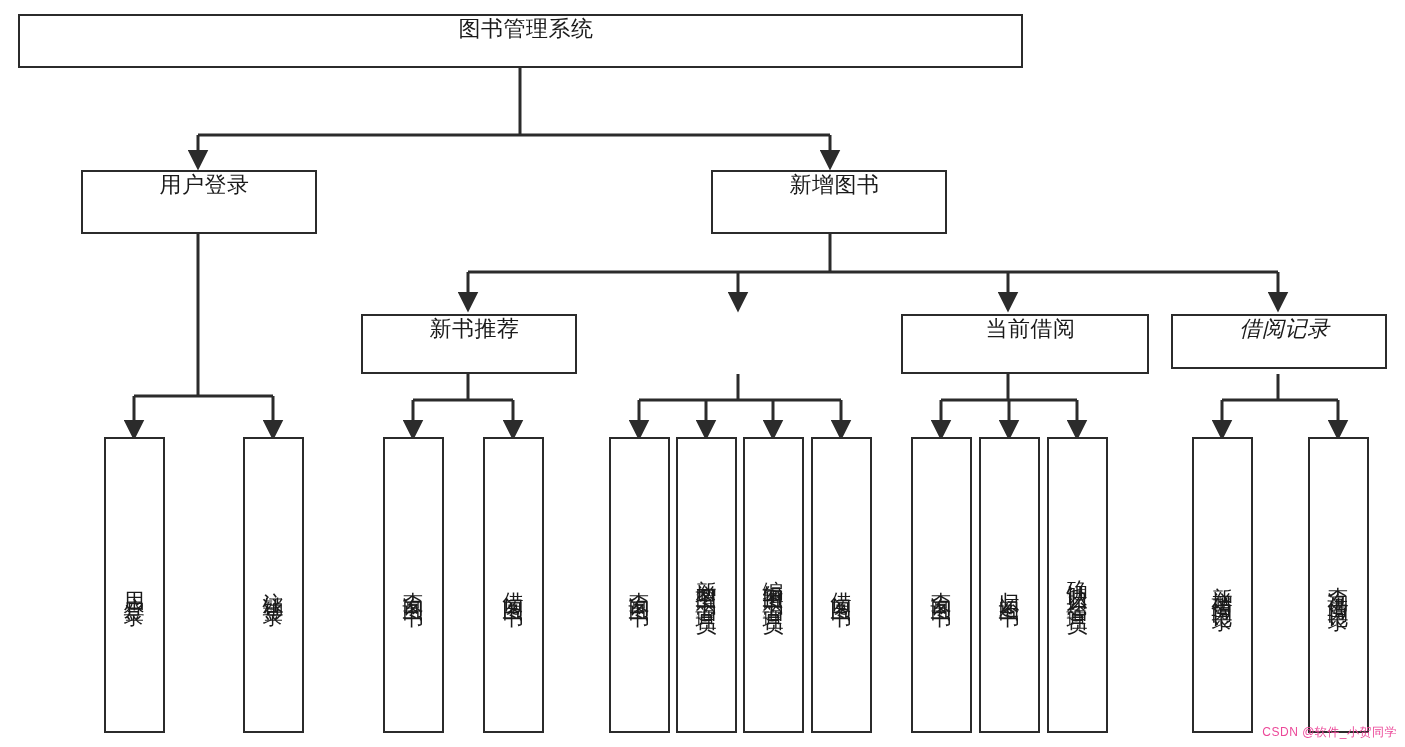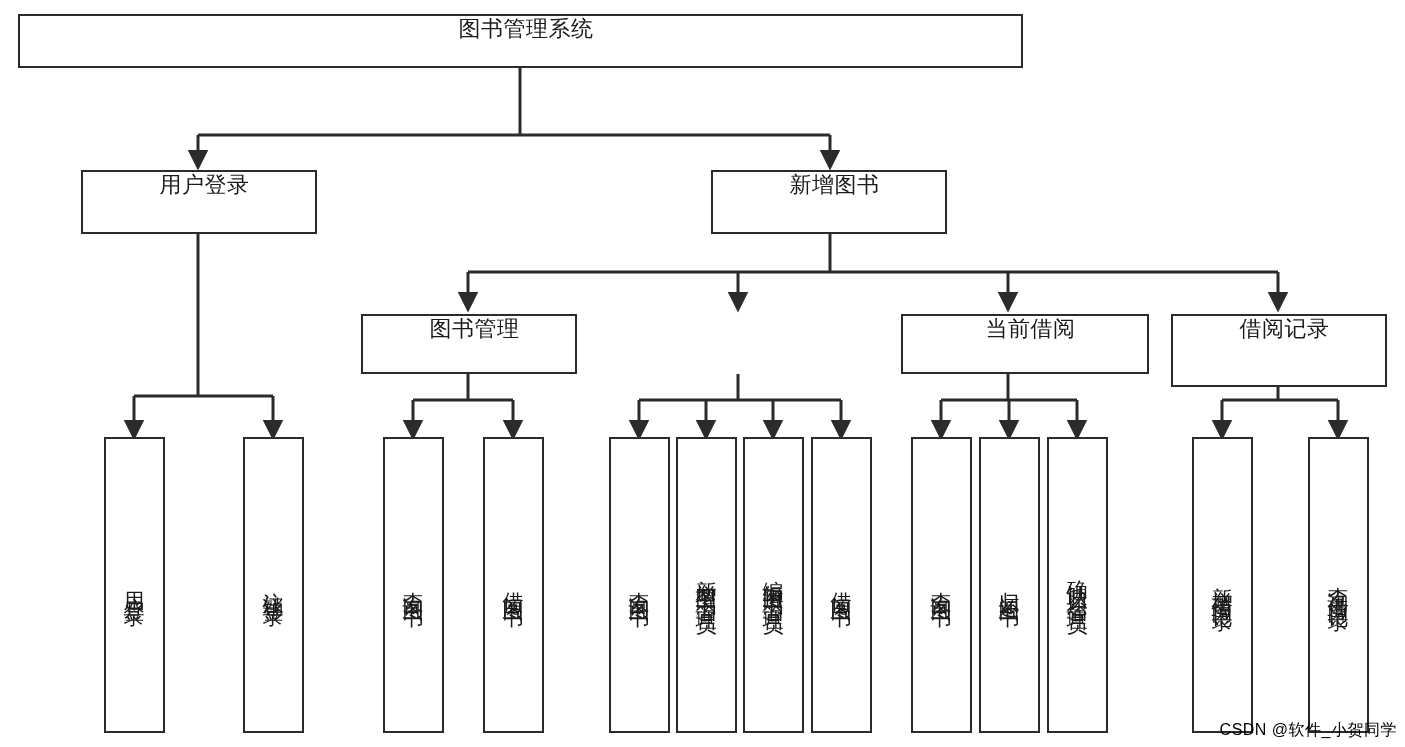--- a/index.html
+++ b/index.html
@@ -63,22 +63,22 @@
     font-size: 21px;
     line-height: 1.0;
     letter-spacing: 5px;
     max-height: 278px;
     white-space: normal;
   }
   .watermark {
     position: absolute;
     right: 8px;
     bottom: 6px;
-    font-size: 16px;
-    color: #000000;
+    font-size: 12px;
+    color: #ec4899;
     letter-spacing: 0.5px;
     user-select: none;
     white-space: nowrap;
   }
 </style>
 </head>
 <body>
 
 <div id="diagram-root">
 
@@ -138,29 +138,29 @@
 
   <div class="node horiz" style="left:81px; top:170px; width:236px; height:64px;">
     <span class="label">用户登录</span>
   </div>
 
   <div class="node horiz" style="left:711px; top:170px; width:236px; height:64px;">
     <span class="label">新增图书</span>
   </div>
 
   <div class="node horiz" style="left:361px; top:314px; width:216px; height:60px;">
-    <span class="label">图书管理</span>
+    <span class="label">新书推荐</span>
   </div>
 
 
   <div class="node horiz" style="left:901px; top:314px; width:248px; height:60px;">
     <span class="label">当前借阅</span>
   </div>
 
-  <div class="node horiz" style="left:1171px; top:314px; width:216px; height:73px;">
+  <div class="node horiz" style="left:1171px; top:314px; width:216px; height:55px;font-style:italic;">
     <span class="label">借阅记录</span>
   </div>
 
   <div class="node vert" style="left:104px; top:437px; width:61px; height:296px;">
     <span class="label">用户登录</span>
   </div>
 
   <div class="node vert" style="left:243px; top:437px; width:61px; height:296px;">
     <span class="label">注销登录</span>
   </div>

